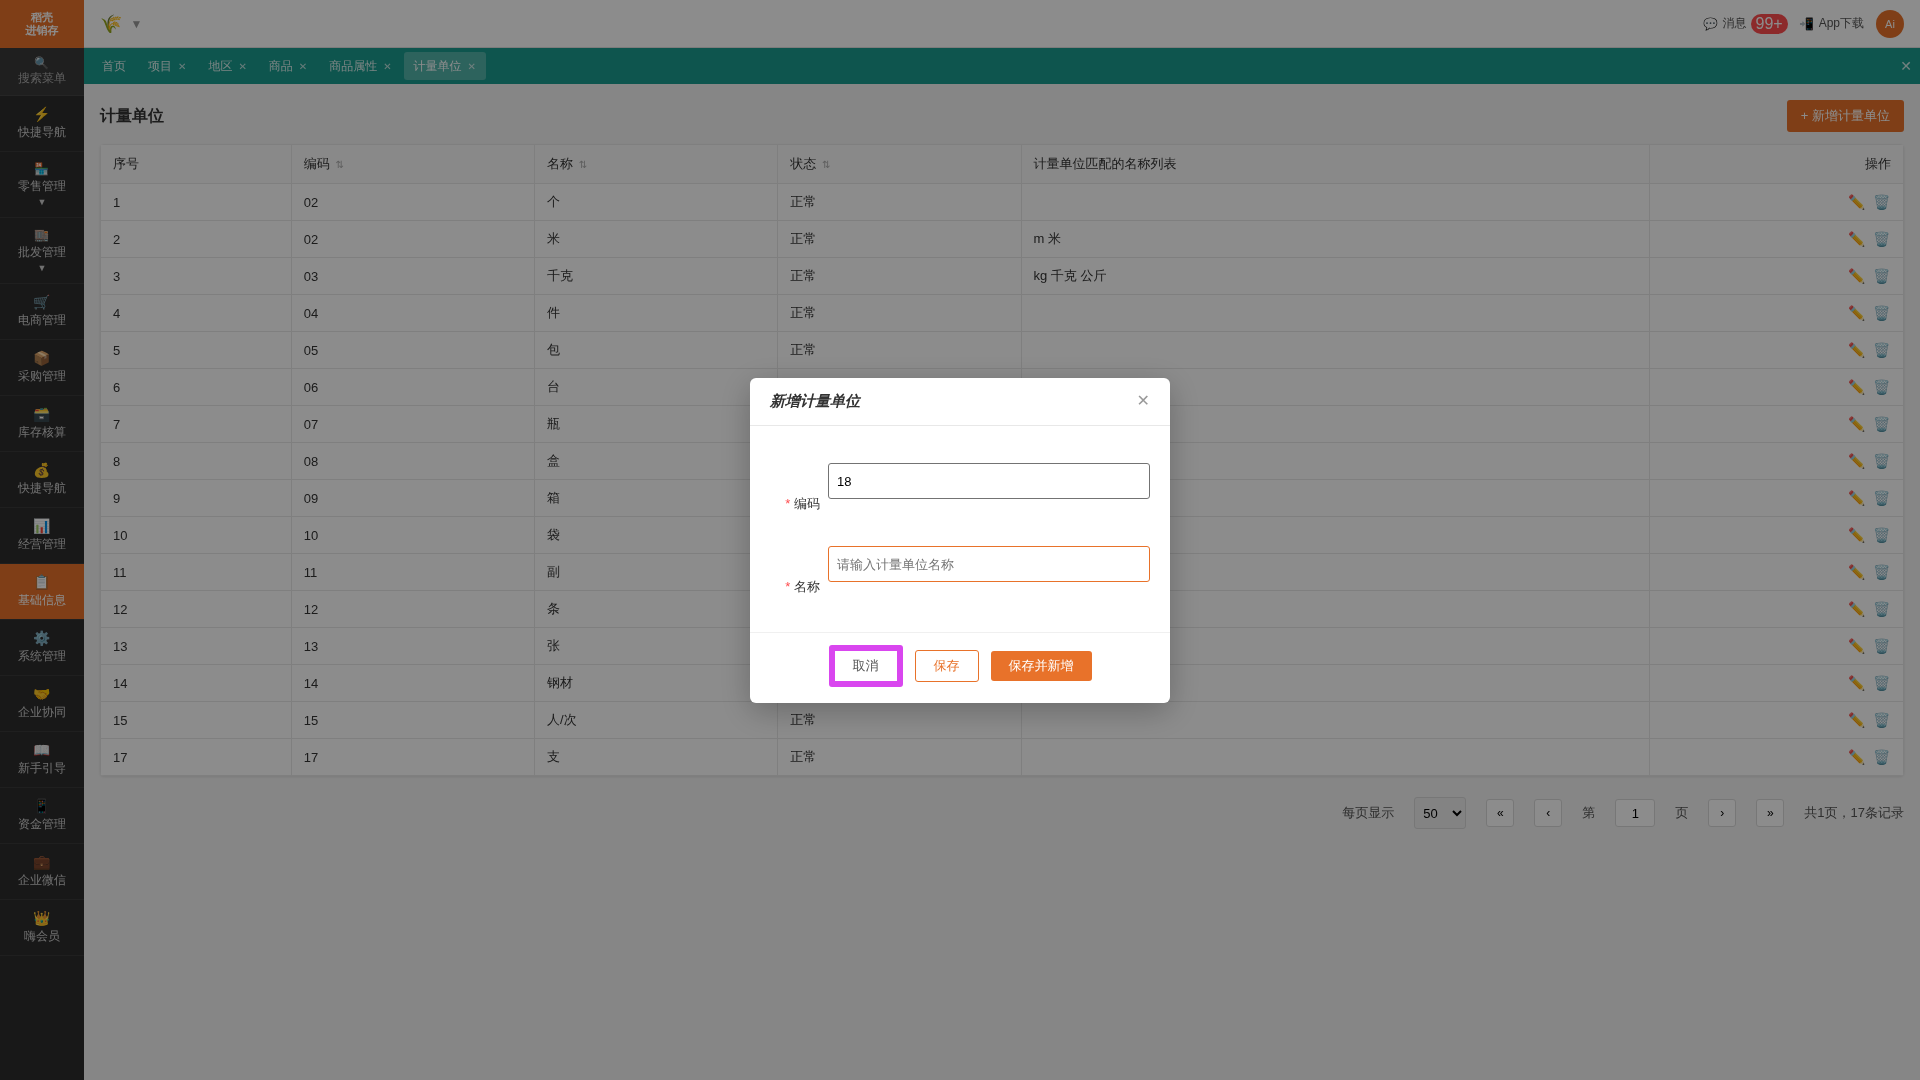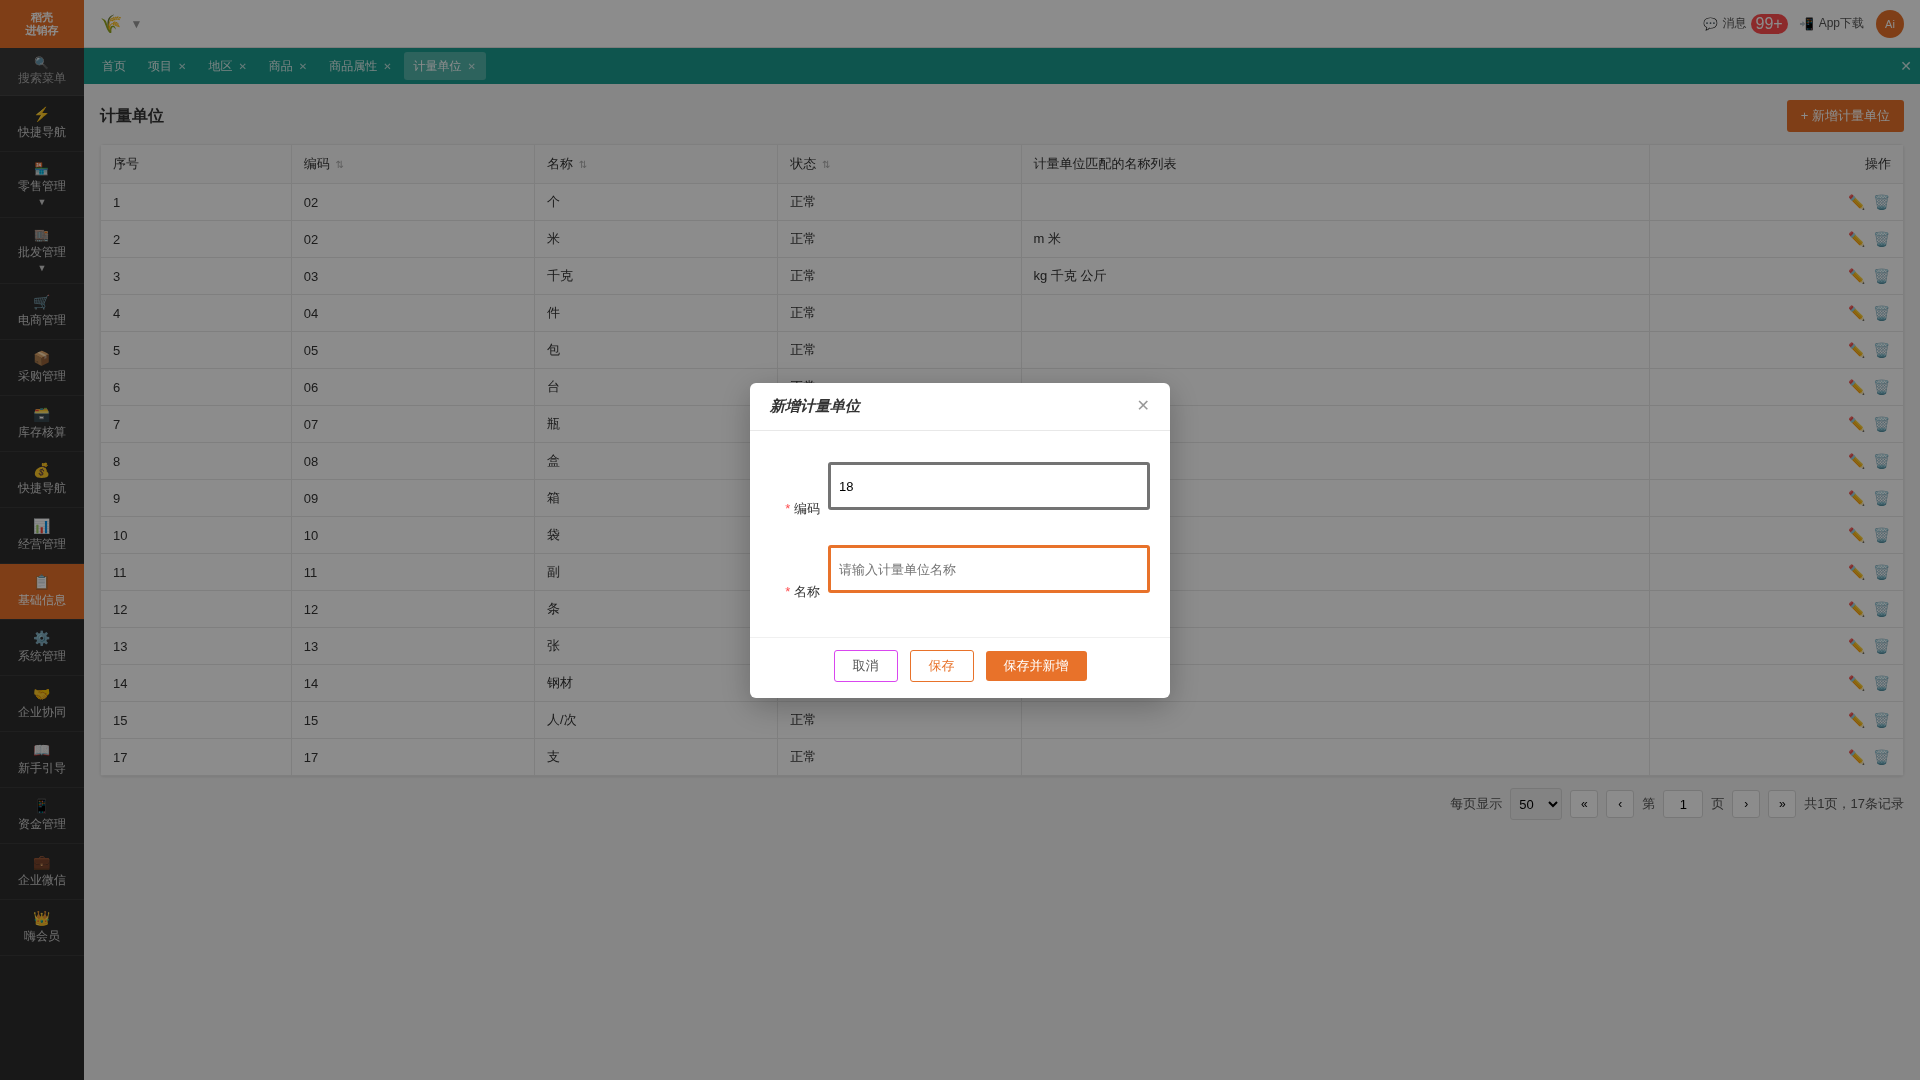--- a/index.html
+++ b/index.html
@@ -171,22 +171,22 @@
     .sort-icon { color: #aaa; font-size: 10px; margin-left: 2px; }
     .status-normal { color: #52c41a; }
     .action-icons { display: flex; gap: 8px; align-items: center; }
     .action-icon { color: #999; cursor: pointer; font-size: 14px; }
 
     
     .pagination {
       display: flex;
       align-items: center;
       justify-content: flex-end;
-      padding: 12px 0;
-      gap: 8px;
+      padding: 21px 0;
+      gap: 20px;
       font-size: 13px;
       color: #555;
     }
     .page-btn {
       width: 28px;
       height: 28px;
       border: 1px solid #d9d9d9;
       background: white;
       border-radius: 3px;
       cursor: pointer;
@@ -247,39 +247,39 @@
     .form-label {
       width: 50px;
       text-align: right;
       font-size: 13px;
       color: #333;
       flex-shrink: 0;
       margin-top: 45px;
     }
     .form-input {
       flex: 1;
-      height: 48px;
-      border: 3px solid #737373;
+      height: 36px;
+      border: 1px solid #737373;
       border-radius: 3px;
       padding: 0 8px;
       font-size: 13px;
       outline: none;
     }
     .form-input.active-field { border-color: #e8722a; }
     .modal-footer {
       padding: 12px 20px 16px;
       display: flex;
       align-items: center;
       justify-content: center;
       gap: 12px;
       border-top: 1px solid #f0f0f0;
     }
     .btn-cancel {
       padding: 6px 18px;
-      border: 1px solid #d946ef;
+      border: 6px solid #d946ef;
       background: white;
       border-radius: 3px;
       cursor: pointer;
       font-size: 13px;
       color: #555;
     }
     .btn-save {
       padding: 6px 18px;
       border: 1px solid #d9d9d9;
       background: white;

